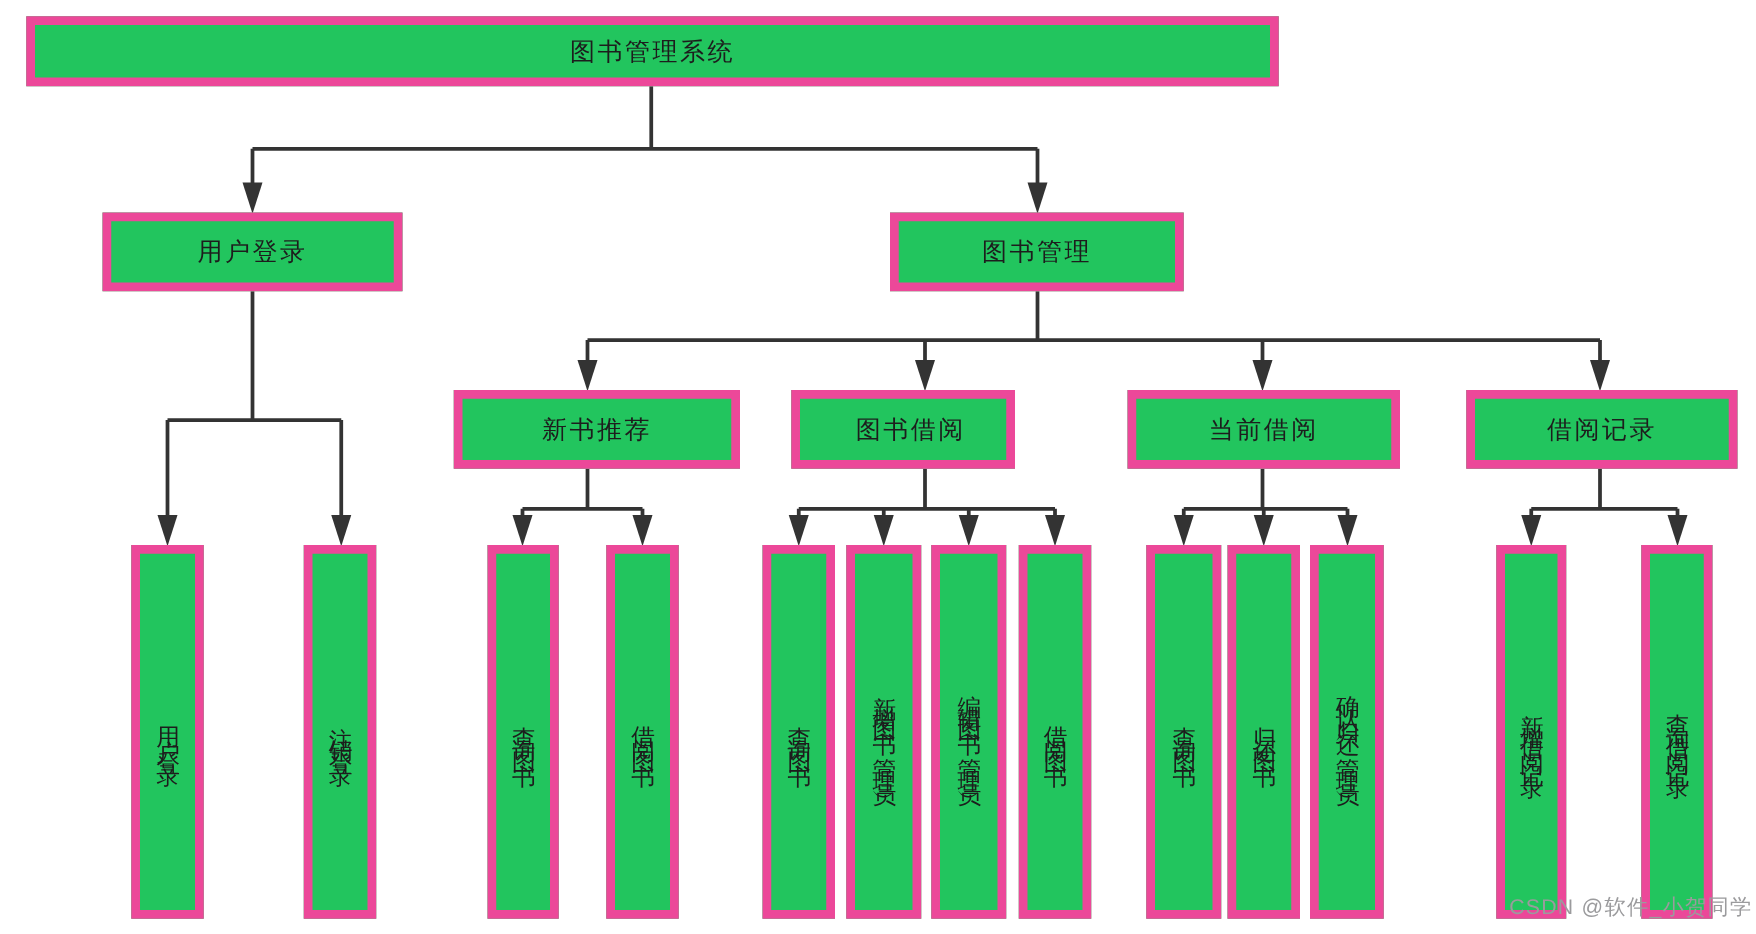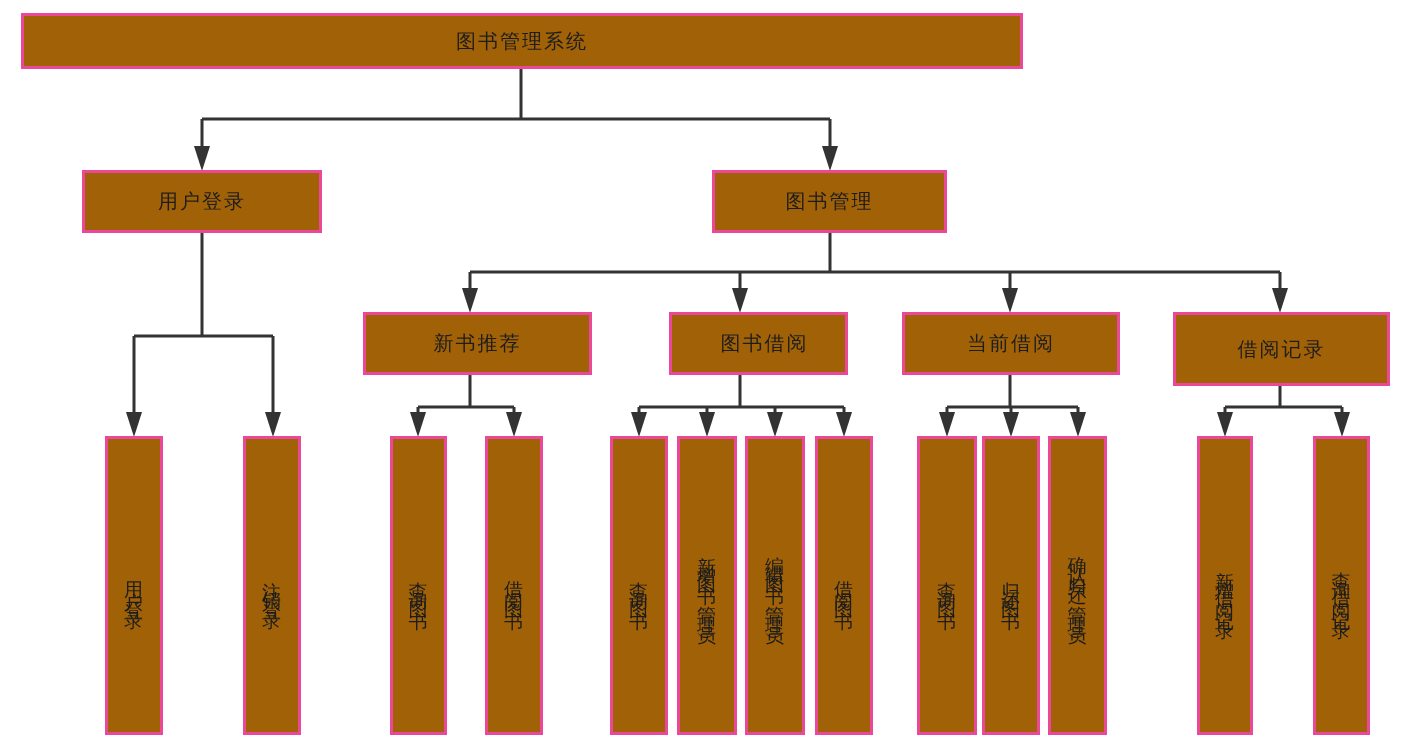--- a/index.html
+++ b/index.html
@@ -2,21 +2,21 @@
 <html><head>
 <meta charset="utf-8">
 <style>
   html,body{margin:0;padding:0;background:#ffffff;}
   #canvas{
     position:relative;width:1405px;height:747px;background:#ffffff;overflow:hidden;
     font-family:"Liberation Sans", sans-serif;
   }
   svg.wires{position:absolute;left:0;top:0;width:1405px;height:747px;}
   .box{
-    position:absolute;box-sizing:border-box;border:3px solid #ec4899;background:#a16207;
+    position:absolute;box-sizing:border-box;border:7px solid #ec4899;background:#22c55e;
     display:flex;align-items:center;justify-content:center;color:#1d1d1d;
   }
   .hlabel{font-size:20px;letter-spacing:2px;white-space:nowrap;}
   .leaf{top:436px;height:299px;}
   .vlabel{
     writing-mode:vertical-lr;text-orientation:mixed;
     font-size:19px;letter-spacing:10px;line-height:1;white-space:nowrap;
   }
   .watermark{
     position:absolute;top:714px;right:3px;font-size:17px;color:#9b9b9d;
@@ -85,27 +85,27 @@
   <div class="box" style="left:82px;top:170px;width:240px;height:63px;">
     <span class="hlabel">用户登录</span>
   </div>
   <div class="box" style="left:363px;top:312px;width:229px;height:63px;">
     <span class="hlabel">新书推荐</span>
   </div>
 
   <div class="box" style="left:712px;top:170px;width:235px;height:63px;">
     <span class="hlabel">图书管理</span>
   </div>
-  <div class="box" style="left:669px;top:312px;width:179px;height:63px;padding-left:12px;">
+  <div class="box" style="left:633px;top:312px;width:179px;height:63px;padding-left:12px;">
     <span class="hlabel">图书借阅</span>
   </div>
   <div class="box" style="left:902px;top:312px;width:218px;height:63px;text-align:right;">
     <span class="hlabel">当前借阅</span>
   </div>
-  <div class="box" style="left:1173px;top:312px;width:217px;height:74px;">
+  <div class="box" style="left:1173px;top:312px;width:217px;height:63px;">
     <span class="hlabel">借阅记录</span>
   </div>
 
   <div class="box leaf" style="left:105px;width:58px;">
     <span class="vlabel">用户登录</span>
   </div>
   <div class="box leaf" style="left:243px;width:58px;">
     <span class="vlabel">注销登录</span>
   </div>
   <div class="box leaf" style="left:390px;width:57px;">
@@ -135,14 +135,15 @@
   <div class="box leaf" style="left:1048px;width:59px;">
     <span class="vlabel">确认归还（管理员）</span>
   </div>
   <div class="box leaf" style="left:1197px;width:56px;">
     <span class="vlabel">新增借阅记录</span>
   </div>
   <div class="box leaf" style="left:1313px;width:57px;">
     <span class="vlabel">查询借阅记录</span>
   </div>
 
+  <div class="watermark">CSDN @软件_小贺同学</div>
 
 </div>
 
 </body></html>

